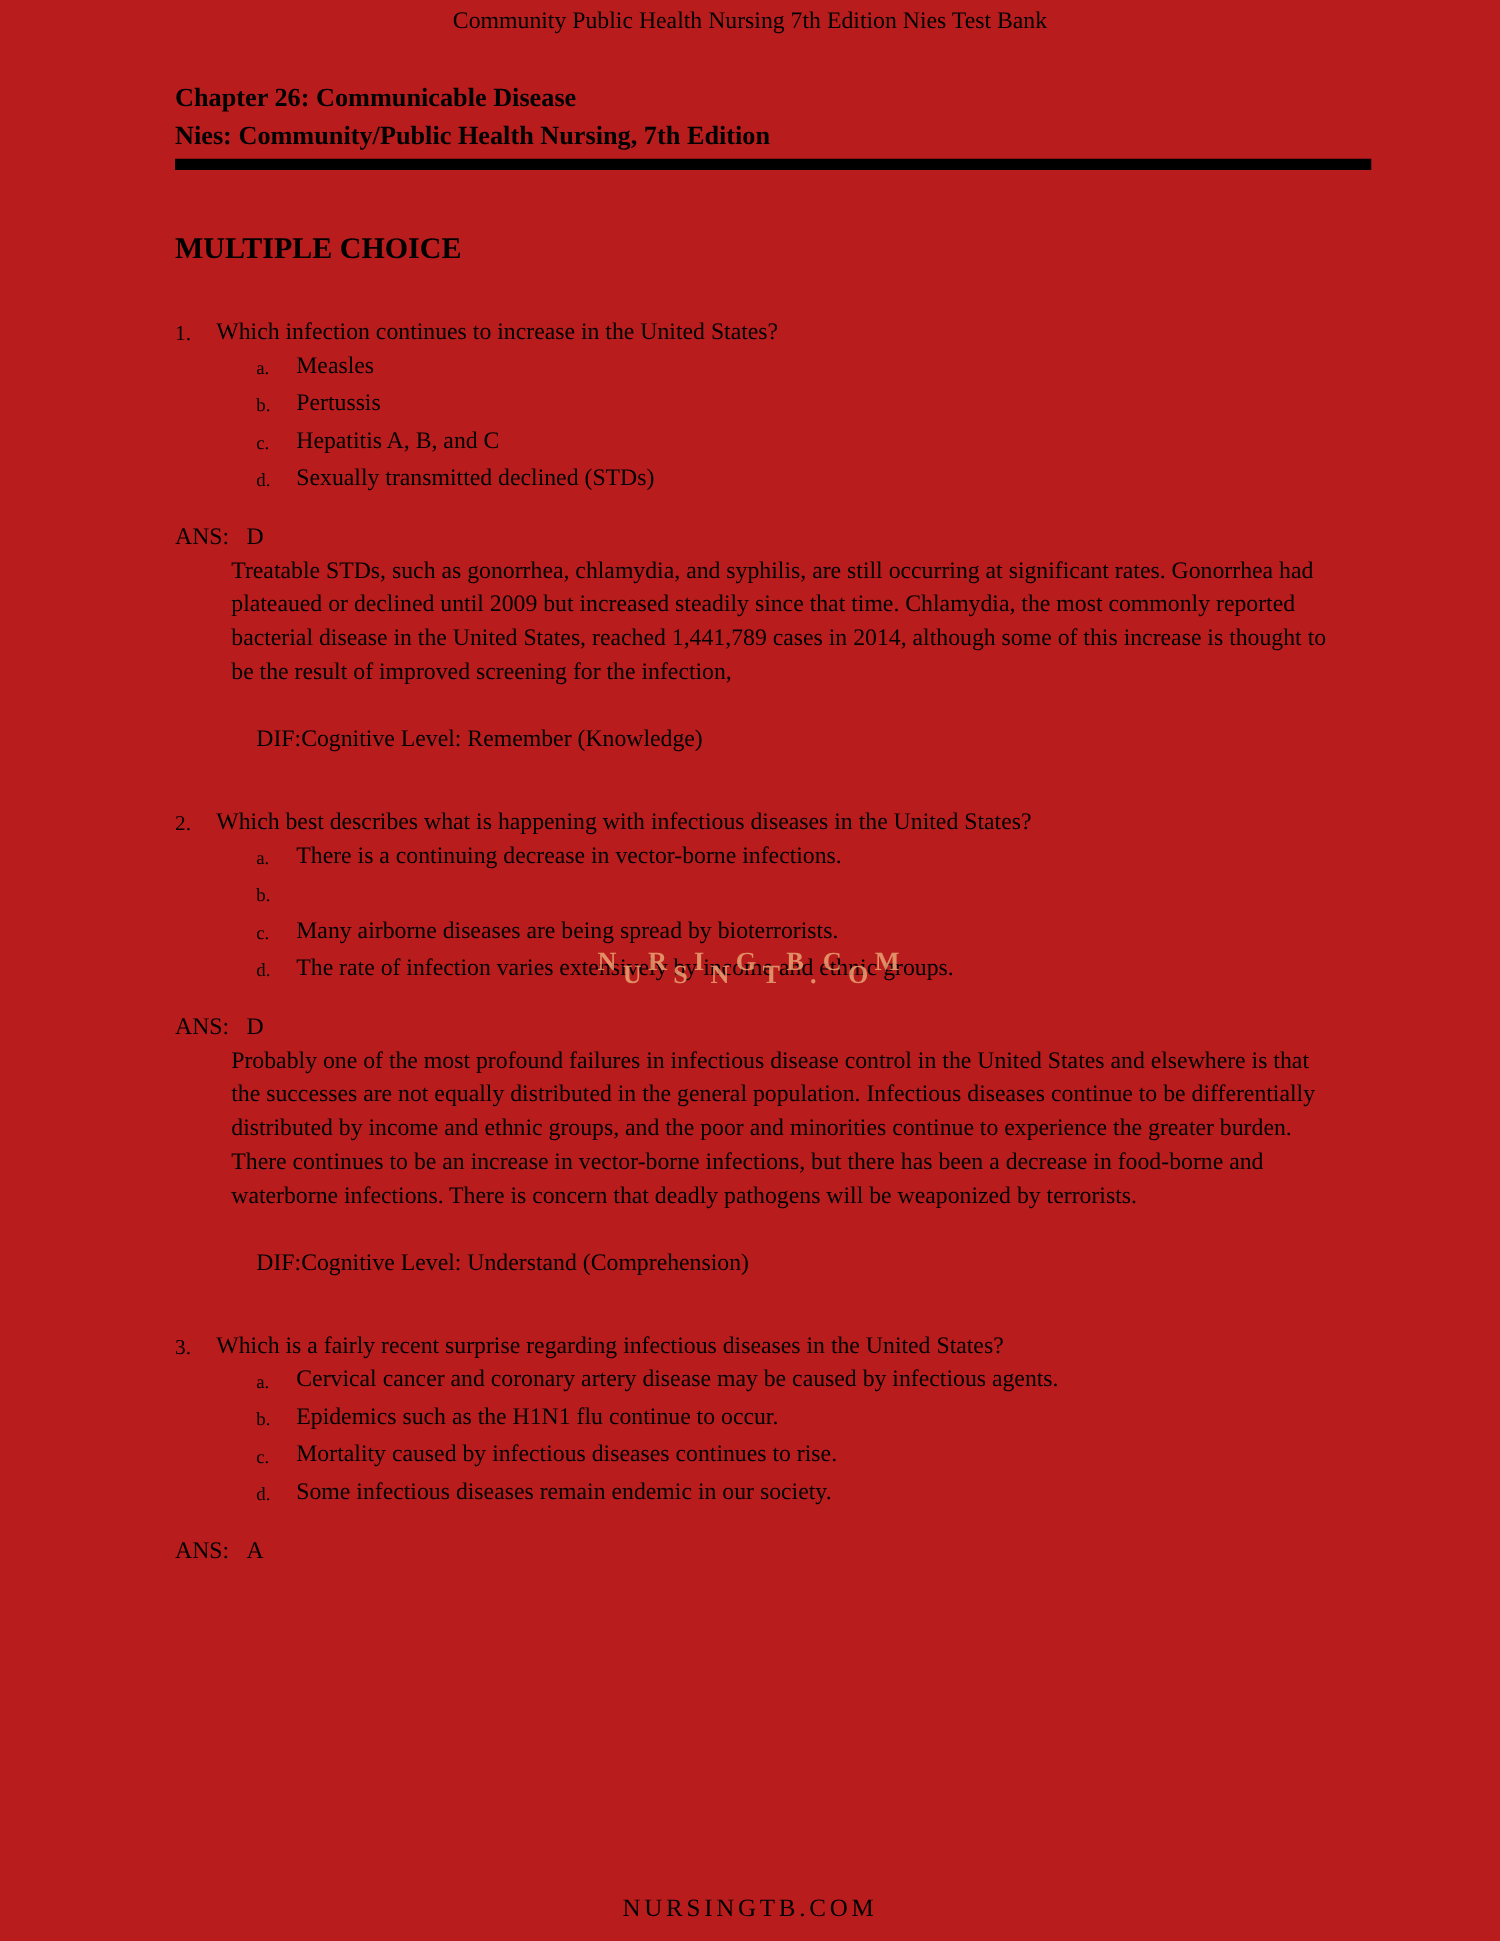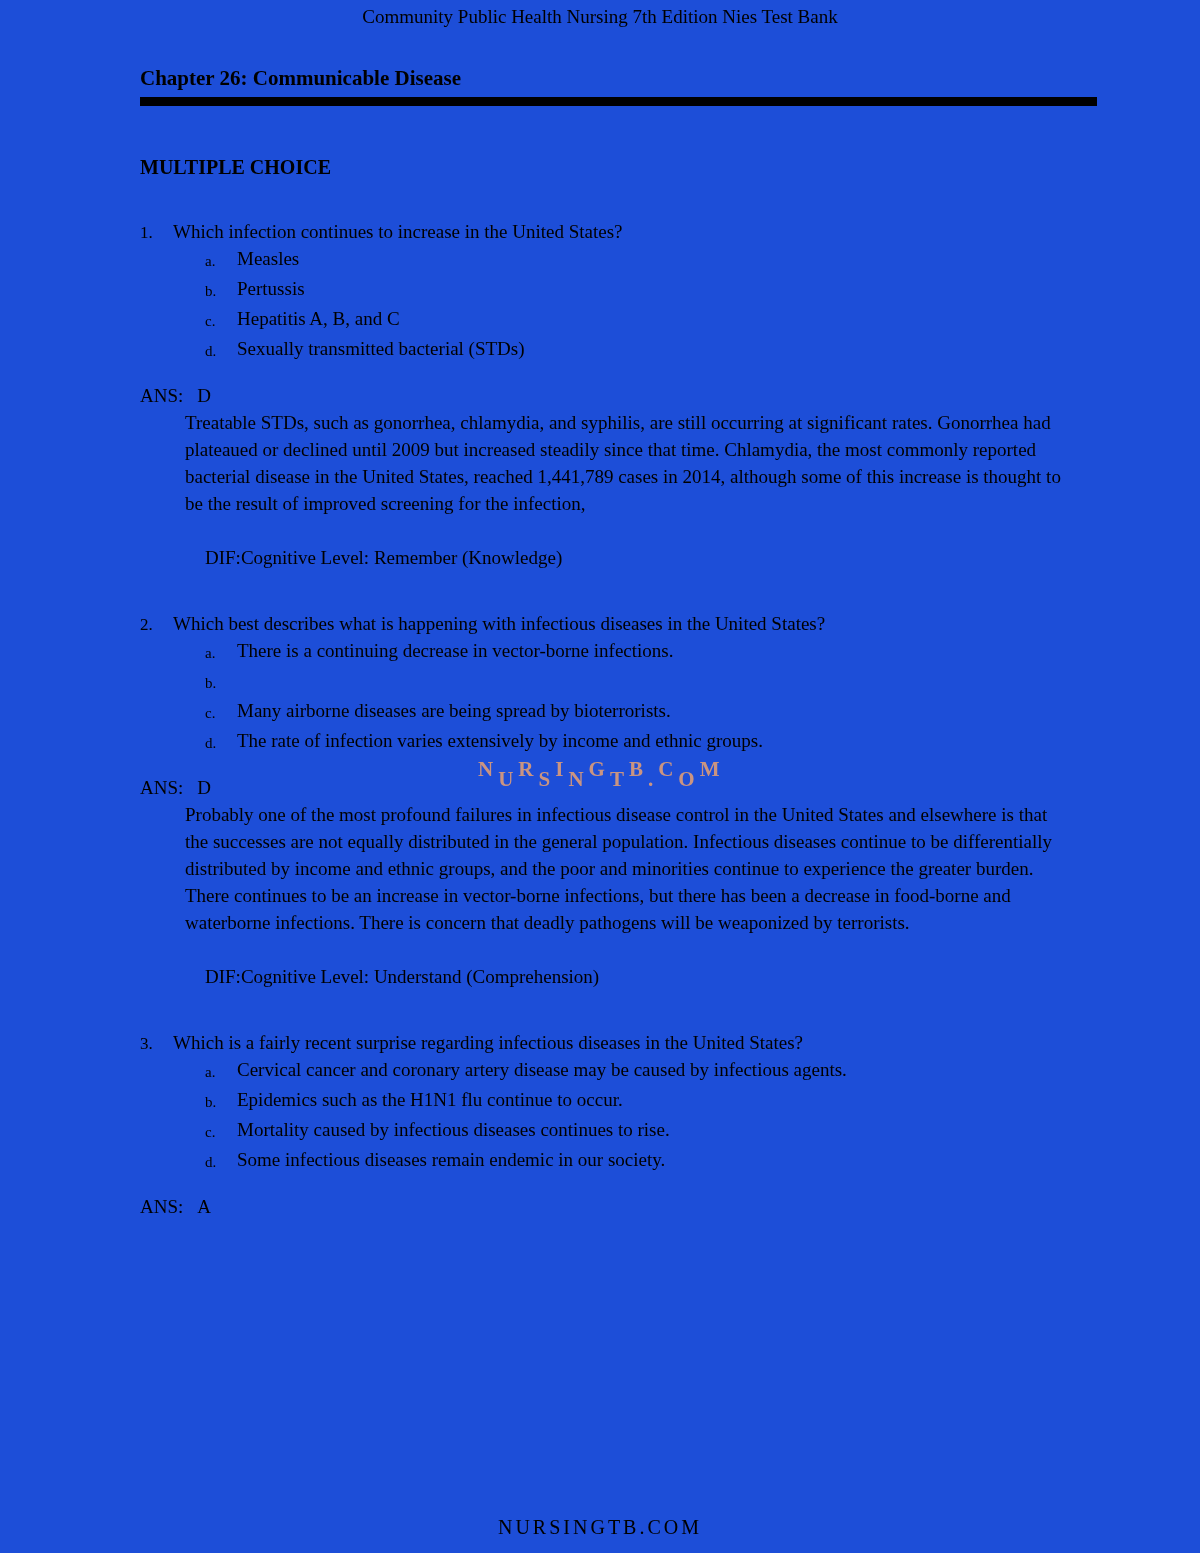--- a/index.html
+++ b/index.html
@@ -1,20 +1,20 @@
 <!DOCTYPE html>
 <html><head>
 <meta charset="utf-8">
 <style>
   html, body { margin: 0; padding: 0; background: #ffffff; }
   .page {
     position: relative;
     width: 1200px;
     height: 1553px;
-    background: #1d4ed8;
+    background: #b91c1c;
     font-family: "Liberation Serif", serif;
     color: #000000;
     overflow: hidden;
   }
   .page-header {
     padding-top: 6px;
     text-align: center;
     font-size: 19px;
   }
   .content {
@@ -28,21 +28,21 @@
     line-height: 1.42;
   }
   .rule {
     height: 9px;
     background: #000000;
     margin-top: 3px;
   }
   .section-heading {
     margin-top: 50px;
     font-weight: bold;
-    font-size: 20px;
+    font-size: 24px;
   }
   .question { margin-top: 42px; font-size: 19px; }
   .q-line { display: flex; }
   .q-num {
     width: 33px;
     flex: 0 0 33px;
     font-size: 17px;
     padding-top: 2px;
   }
   .q-text { flex: 1; }
@@ -95,20 +95,21 @@
 <body>
 
 <div class="page">
 
   <div class="page-header">Community Public Health Nursing 7th Edition Nies Test Bank</div>
 
   <div class="content">
 
     <div class="title-block">
       <div>Chapter 26: Communicable Disease</div>
+      <div>Nies: Community/Public Health Nursing, 7th Edition</div>
     </div>
     <div class="rule"></div>
 
     <div class="section-heading">MULTIPLE CHOICE</div>
 
     <div class="question">
       <div class="q-line">
         <div class="q-num">1.</div>
         <div class="q-text">Which infection continues to increase in the United States?</div>
       </div>
@@ -120,21 +121,21 @@
         <div class="choice">
           <div class="choice-letter">b.</div>
           <div>Pertussis</div>
         </div>
         <div class="choice">
           <div class="choice-letter">c.</div>
           <div>Hepatitis A, B, and C</div>
         </div>
         <div class="choice">
           <div class="choice-letter">d.</div>
-          <div>Sexually transmitted bacterial (STDs)</div>
+          <div>Sexually transmitted declined (STDs)</div>
         </div>
       </div>
       <div class="ans-line">
         <span class="ans-label">ANS:</span><span>D</span>
       </div>
       <div class="rationale">Treatable STDs, such as gonorrhea, chlamydia, and syphilis, are still occurring at significant rates. Gonorrhea had plateaued or declined until 2009 but increased steadily since that time. Chlamydia, the most commonly reported bacterial disease in the United States, reached 1,441,789 cases in 2014, although some of this increase is thought to be the result of improved screening for the infection,</div>
       <div class="dif-line">
         <span class="dif-label">DIF:</span><span>Cognitive Level: Remember (Knowledge)</span>
       </div>
     </div>

